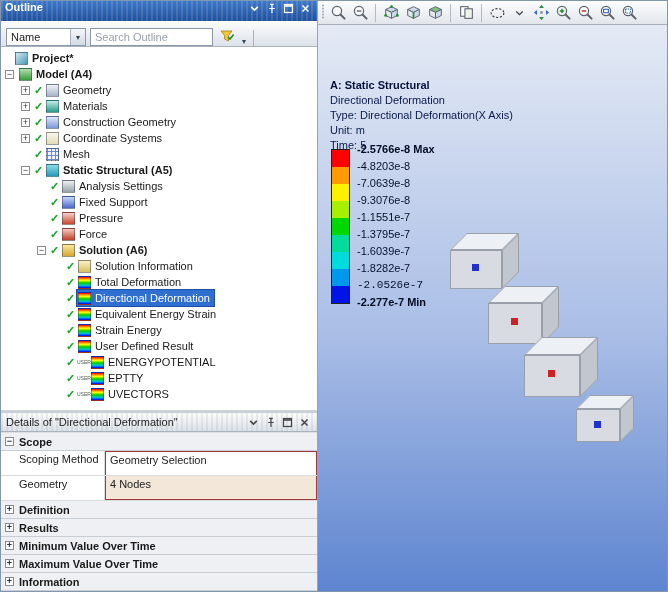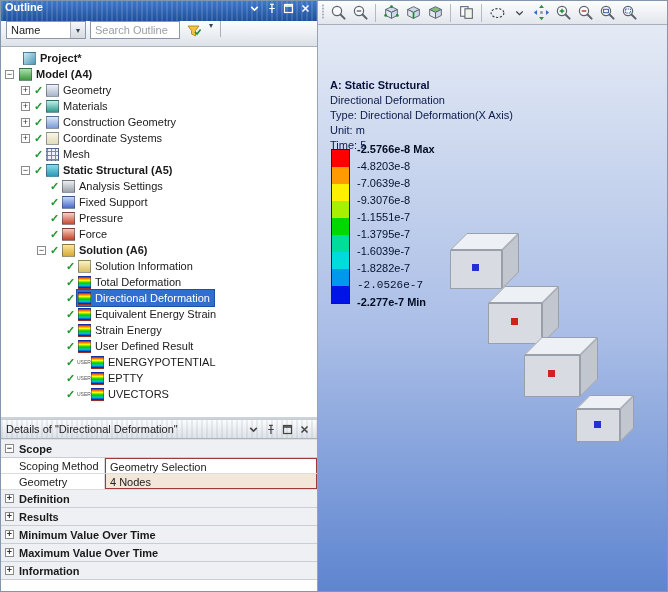--- a/index.html
+++ b/index.html
@@ -12,25 +12,25 @@
   
   .tb-blue{height:20px;display:flex;align-items:flex-start;padding:0 4px;color:#fff;font-weight:bold;
     background:repeating-linear-gradient(90deg,rgba(255,255,255,.12) 0 2px,transparent 2px 5px),linear-gradient(#3e78c8,#1f4f9b);}
   .tb-gray{height:20px;display:flex;align-items:center;padding:0 5px;color:#222;
     background:repeating-linear-gradient(90deg,rgba(120,130,140,.12) 0 2px,transparent 2px 5px),linear-gradient(#fbfcfd,#dde2e9);
     border-bottom:1px solid #aab2bd;border-top:1px solid #c6ccd4;}
   .tb-icons{margin-left:auto;display:flex;align-items:center;gap:2px;}
   .tbbtn{width:15px;height:15px;display:flex;align-items:center;justify-content:center;}
 
   
-  .otb{height:26px;display:flex;align-items:flex-start;gap:4px;padding:0 5px;background:linear-gradient(#fcfdfe,#dde2e9);border-bottom:1px solid #aab2bd;}
+  .otb{height:26px;display:flex;align-items:flex-end;gap:4px;padding:0 5px;background:linear-gradient(#fcfdfe,#dde2e9);border-bottom:1px solid #aab2bd;}
   .combo{width:80px;height:18px;border:1px solid #8a97a8;background:#fff;display:flex;align-items:center;}
   .combo .txt{flex:1;padding-left:4px;color:#222;}
   .combo .dd{width:15px;height:100%;background:linear-gradient(#f4f6f9,#d5dbe3);border-left:1px solid #aab2bd;display:flex;align-items:center;justify-content:center;font-size:8px;color:#345;}
-  .search{width:90px;height:18px;border:1px solid #8a97a8;padding:0 4px;font:11px "Liberation Sans",sans-serif;color:#333;background:#fff;}
+  .search{width:123px;height:18px;border:1px solid #8a97a8;padding:0 4px;font:11px "Liberation Sans",sans-serif;color:#333;background:#fff;}
   .search::placeholder{color:#9aa0a8;}
   .chev2{font-size:8px;color:#345;padding:0 1px;}
   .vsep{width:1px;height:16px;background:#aab2bd;margin:0 2px;}
   .tbi{width:20px;height:20px;display:flex;align-items:center;justify-content:center;}
 
   
   .outline-panel{height:416px;display:flex;flex-direction:column;background:#fff;}
   .splitter{height:2px;background:#cdd3da;}
   .tree{flex:1;background:#fff;padding-top:3px;overflow:hidden;}
   .trow{height:16px;display:flex;align-items:center;white-space:nowrap;}
@@ -57,21 +57,21 @@
   .ic-force{background:linear-gradient(#f8c8b8,#c04028);}
   .ic-solution{background:linear-gradient(#f8e8a0,#d8a830);}
   .ic-solution-information{background:linear-gradient(#faf2c6,#d8c060);}
   .ic-result{background:linear-gradient(#f00 0%,#ff0 30%,#0c0 55%,#0cc 75%,#00f 100%);}
 
   
   .details-panel{flex:1;display:flex;flex-direction:column;background:#fff;}
   .dtable{flex:1;background:#fff;border-top:1px solid #e0e0e0;}
   .dsect{height:18px;background:#eef0f3;font-weight:bold;display:flex;align-items:center;padding-left:4px;border-bottom:1px solid #c9ced5;}
   .dsect .exp{margin-right:5px;}
-  .drow{display:flex;height:16px;border-bottom:1px solid #dcdcdc;}
+  .drow{display:flex;height:25px;border-bottom:1px solid #dcdcdc;}
   .dlabel{width:104px;padding:2px 3px 0 18px;border-right:1px solid #dcdcdc;color:#222;overflow:hidden;white-space:nowrap;}
   .dvalue{flex:1;padding:2px 4px 0;color:#222;white-space:nowrap;}
   .red-top{border:1px solid #9e3a3a;border-bottom:none;}
   .red-bottom{border:1px solid #9e3a3a;border-top:none;}
   .hl{background:#f3e7d9;}
 
   
   .gtb{height:24px;background:linear-gradient(#fcfdfe,#e2e6ec);border-bottom:1px solid #a8b0ba;display:flex;align-items:center;padding:0 3px;gap:2px;}
   .gtb .sep{width:1px;height:18px;background:#b4bac2;margin:0 3px;}
   .viewport{position:relative;flex:1;background:linear-gradient(#e4eaf5 0%,#a9bde6 55%,#5e85d0 100%);overflow:hidden;}
@@ -130,21 +130,21 @@
         <span class="tbi">
             <svg width="16" height="14" viewBox="0 0 16 14">
               <path d="M2 2 H13 L9.5 6.5 V12 L5.5 10 V6.5 Z" fill="#f2c438" stroke="#a5821c" stroke-width="0.8"></path>
               <path d="M9 8 l2 2 l3.6 -4.4" fill="none" stroke="#1f8a2f" stroke-width="1.6"></path>
             </svg>
           </span>
         <span class="chev2">▾</span>
         <span class="vsep"></span>
       </div>
       <div class="tree">
-          <div class="trow" style="padding-left: 8px;">
+          <div class="trow" style="padding-left: 0;">
             <span class="exp-sp"></span>
             <span class="selwrap">
               <span class="ticon ic-project"></span>
               <span class="tlabel" style="font-weight: bold;">Project*</span>
             </span>
           </div>
           <div class="trow" style="padding-left: 4px;">
             <span class="exp">−</span>
             <span class="selwrap">
               <span class="ticon ic-model"></span>

